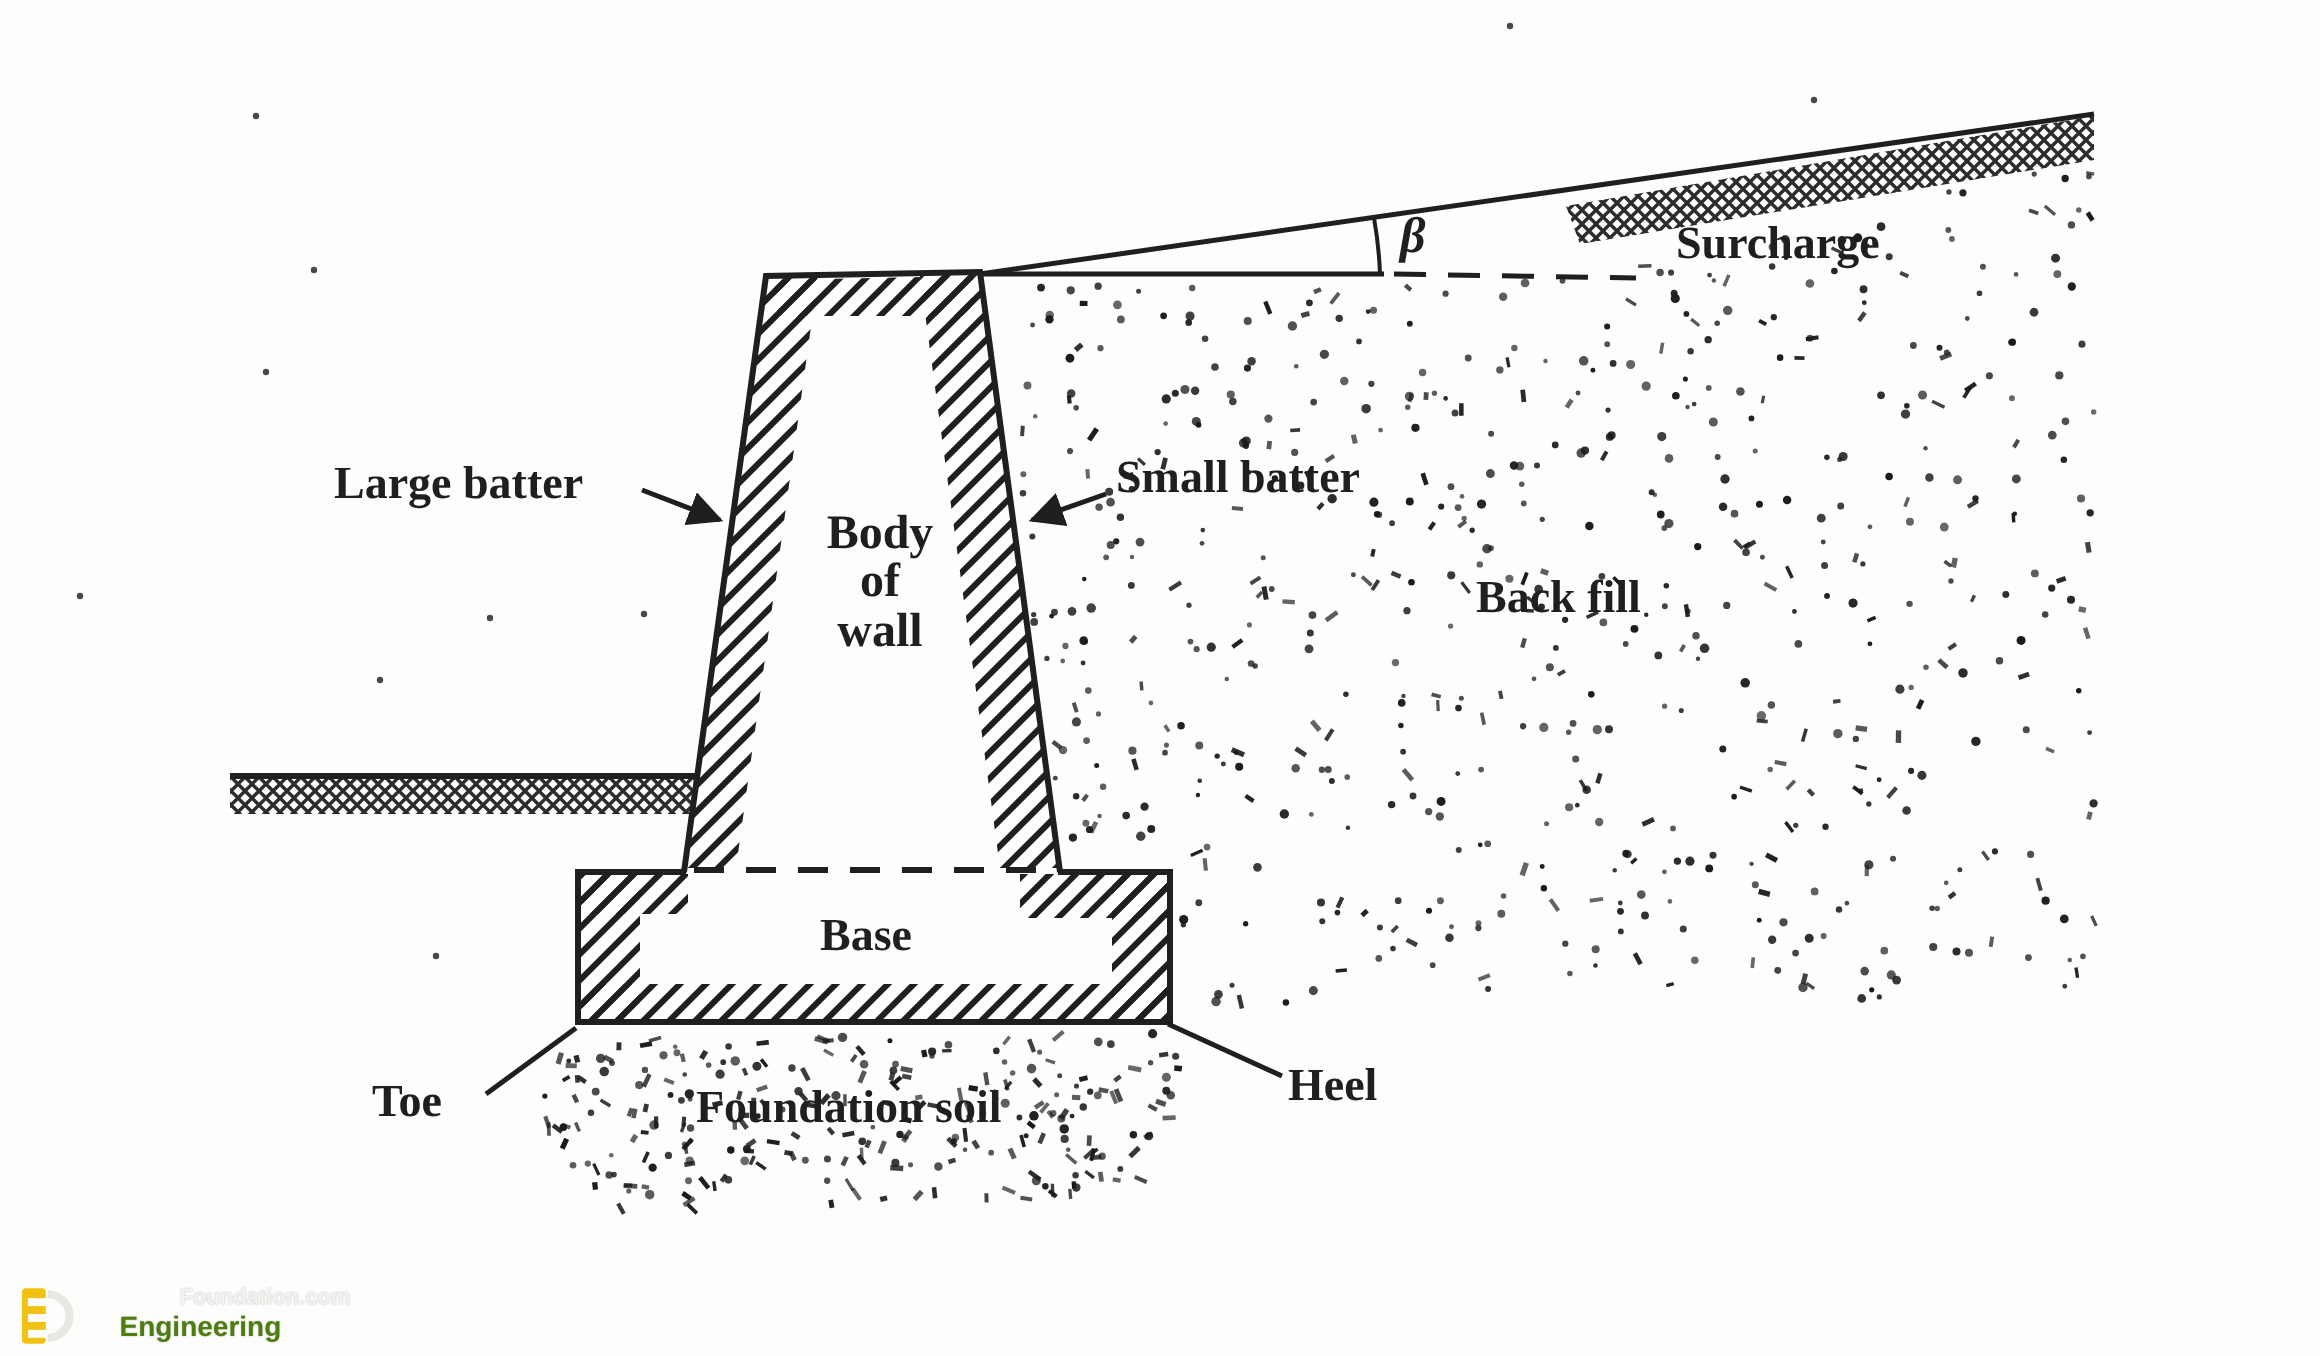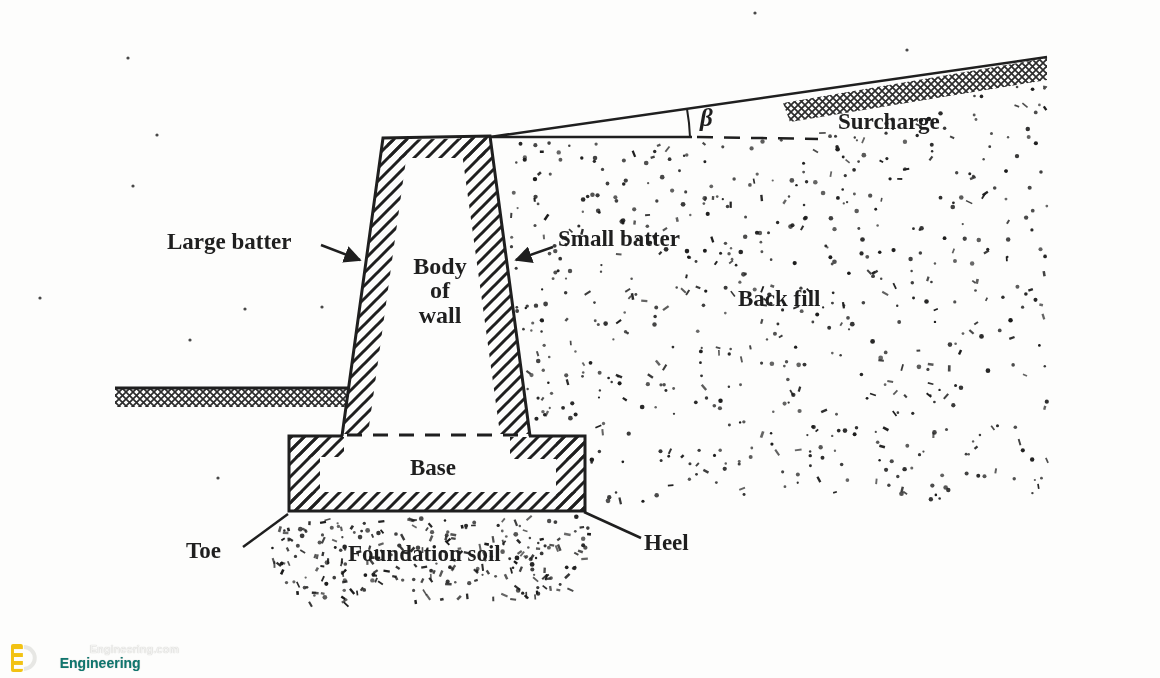--- a/index.html
+++ b/index.html
@@ -5,21 +5,21 @@
   html,body{margin:0;padding:0;background:#ffffff;}
   .page{position:relative;width:1160px;height:678px;background:#fdfdfc;overflow:hidden;
         font-family:"Liberation Serif", serif;}
   svg text{font-family:"Liberation Serif", serif;font-weight:bold;fill:#1f1f1f;}
   .watermark{position:absolute;left:10px;top:641px;width:230px;height:34px;
              display:flex;align-items:center;gap:2px;pointer-events:none;}
   .wm-texts{position:relative;width:200px;height:34px;}
   .wm-top{position:absolute;left:48px;top:2px;font-family:"Liberation Sans",sans-serif;
           font-weight:bold;font-size:11px;color:#f2f2f0;text-shadow:0 0 1px #b9b9b6;}
   .wm-bottom{position:absolute;left:18px;top:14px;font-family:"Liberation Sans",sans-serif;
-          font-weight:bold;font-size:14px;color:#0f766e;text-shadow:0 0 1px #b5b5b2;}
+          font-weight:bold;font-size:14px;color:#4d7c0f;text-shadow:0 0 1px #b5b5b2;}
 </style>
 </head>
 <body>
 
 <div class="page">
 <svg width="1160" height="678" viewBox="0 0 1160 678">
   <defs>
     <pattern id="hatch" patternUnits="userSpaceOnUse" width="13" height="13">
       <path d="M-3,16 L16,-3 M-3,3 L3,-3 M10,16 L16,10" stroke="#1f1f1f" stroke-width="3" fill="none"></path>
     </pattern>
@@ -1003,17 +1003,17 @@
 
 <div class="watermark">
   <svg width="30" height="32" viewBox="0 0 30 32">
     <rect x="1" y="2" width="12" height="28" rx="2" fill="#f2c213"></rect>
     <rect x="4" y="7" width="12" height="4" fill="#fdfdfc"></rect>
     <rect x="4" y="15" width="12" height="4" fill="#fdfdfc"></rect>
     <rect x="4" y="23" width="12" height="4" fill="#fdfdfc"></rect>
     <path d="M14,5 a11,11 0 0 1 0,22" fill="none" stroke="#e7e7e4" stroke-width="4"></path>
   </svg>
   <div class="wm-texts">
-    <span class="wm-top">Engineering.com</span>
+    <span class="wm-top">Foundation.com</span>
     <span class="wm-bottom">Engineering</span>
   </div>
 </div>
 </div>
 
 </body></html>

